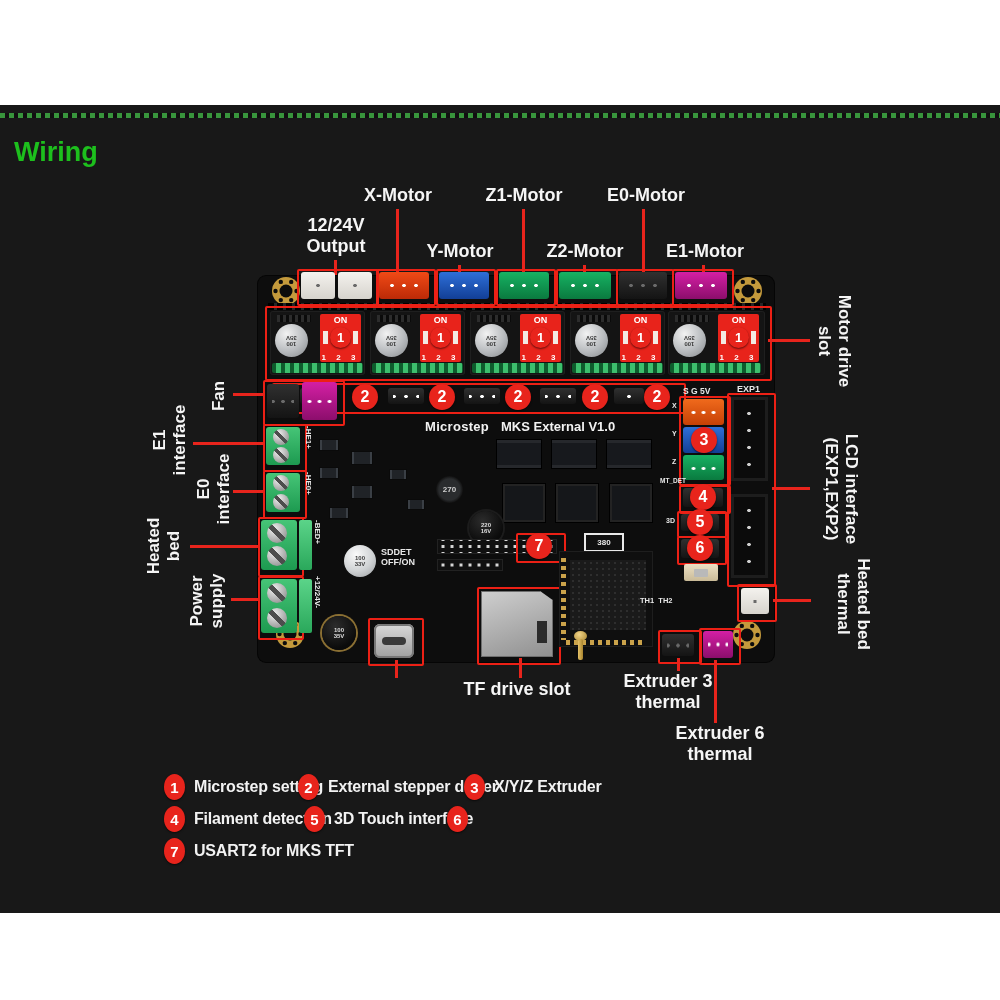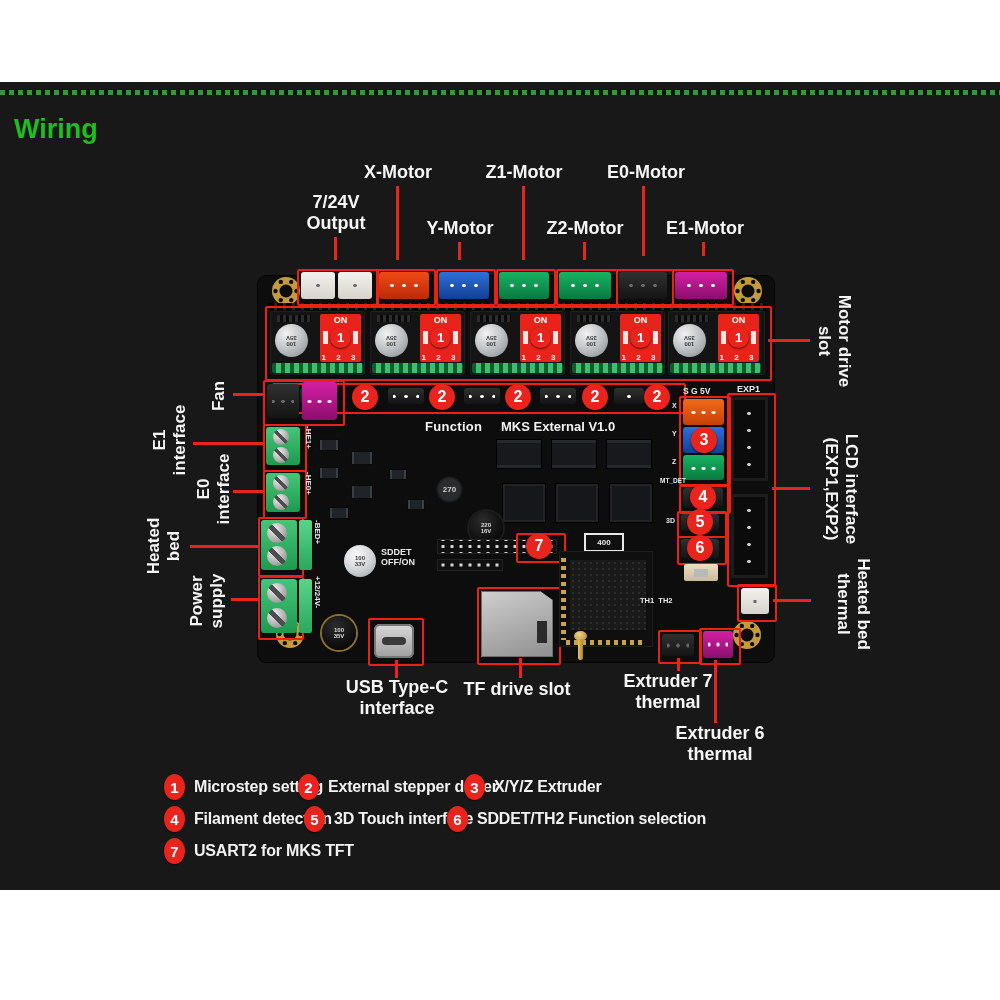--- a/index.html
+++ b/index.html
@@ -1,20 +1,20 @@
 <!DOCTYPE html>
 <html><head>
 <meta charset="utf-8">
 <style>
   html,body{margin:0;padding:0;background:#ffffff;}
   #stage{position:relative;width:1000px;height:1000px;background:#ffffff;overflow:hidden;
          font-family:"Liberation Sans",sans-serif;}
 
   
-  .banner{position:absolute;left:0;top:82px;width:1000px;height:808px;background:#181818;}
+  .banner{position:absolute;left:0;top:105px;width:1000px;height:808px;background:#181818;}
   .dashline{position:absolute;left:0;top:8px;width:1000px;height:5px;
     background:repeating-linear-gradient(90deg,#38953c 0 5px,#101010 5px 9px);}
   .title{position:absolute;left:14px;top:32px;font-size:27px;font-weight:bold;color:#1dbf1d;}
 
   
   .lbl{position:absolute;color:#f5f5f5;font-weight:bold;font-size:18px;line-height:1.16;
        text-align:center;white-space:pre-line;transform:translate(-50%,0);}
   .vlbl{position:absolute;color:#f5f5f5;font-weight:bold;font-size:17px;line-height:1.15;
        text-align:center;white-space:pre-line;}
   .rot-r{transform:translate(-50%,-50%) rotate(90deg);}
@@ -135,21 +135,21 @@
   .leg .txt{color:#f2f2f2;font-size:16px;font-weight:bold;letter-spacing:-0.2px;white-space:nowrap;}
 </style>
 </head>
 <body>
 
 <div id="stage">
   <div class="banner">
     <div class="dashline"></div>
     <div class="title">Wiring</div>
 
-    <div class="lbl" style="left:336px;top:110px;">7/24V
+    <div class="lbl" style="left:336px;top:110px;">12/24V
 Output</div>
     <div class="lbl" style="left:398px;top:80px;">X-Motor</div>
     <div class="lbl" style="left:460px;top:136px;">Y-Motor</div>
     <div class="lbl" style="left:524px;top:80px;">Z1-Motor</div>
     <div class="lbl" style="left:585px;top:136px;">Z2-Motor</div>
     <div class="lbl" style="left:646px;top:80px;">E0-Motor</div>
     <div class="lbl" style="left:705px;top:136px;">E1-Motor</div>
 
     <div class="lead-v" style="left:334px;top:155px;height:23px;"></div>
     <div class="lead-v" style="left:396px;top:104px;height:74px;"></div>
@@ -197,21 +197,21 @@
         <circle cx="15" cy="15" r="6.5" fill="#0c0c0c"></circle>
         <circle cx="25.5" cy="15" r="2.2" fill="#0c0c0c"></circle>
         <circle cx="20.2" cy="24.1" r="2.2" fill="#0c0c0c"></circle>
         <circle cx="9.8" cy="24.1" r="2.2" fill="#0c0c0c"></circle>
         <circle cx="4.5" cy="15" r="2.2" fill="#0c0c0c"></circle>
         <circle cx="9.8" cy="5.9" r="2.2" fill="#0c0c0c"></circle>
         <circle cx="20.2" cy="5.9" r="2.2" fill="#0c0c0c"></circle>
       </svg>
     <div class="slotstrip" style="left:10px;top:27px;width:498px;height:7px;"></div>
 
-    <div class="brand" style="left:167px;top:143px;">Function</div>
+    <div class="brand" style="left:167px;top:143px;">Microstep</div>
     <div class="model" style="left:243px;top:143px;">MKS External V1.0</div>
   </div>
 
   <div class="rbox" style="left:297px;top:269px;width:78px;height:33px;"></div>
   <div class="conn c-white" style="left:301px;top:272px;width:34px;height:27px;">
       <div class="pdots pdark" style="background-size:14px 9px;"></div>
     </div>
   <div class="conn c-white" style="left:338px;top:272px;width:34px;height:27px;">
       <div class="pdots pdark" style="background-size:14px 9px;"></div>
     </div>
@@ -384,21 +384,21 @@
   <div class="chip" style="left:552px;top:440px;width:44px;height:22px;"></div>
   <div class="chip" style="left:607px;top:440px;width:44px;height:22px;"></div>
   <div class="qfp" style="left:505px;top:486px;width:38px;height:34px;"></div>
   <div class="qfp" style="left:558px;top:486px;width:38px;height:34px;"></div>
   <div class="qfp" style="left:612px;top:486px;width:38px;height:34px;"></div>
   <div class="coil" style="left:436px;top:476px;width:27px;height:27px;">270</div>
   <div class="capdark" style="left:469px;top:511px;width:34px;height:34px;">
       <span class="captxt">220
 16V</span>
     </div>
-  <div class="res" style="left:584px;top:533px;width:36px;height:15px;">400</div>
+  <div class="res" style="left:584px;top:533px;width:36px;height:15px;">380</div>
   <div class="rnet" style="left:438px;top:540px;width:118px;height:13px;"></div>
   <div class="rnet" style="left:438px;top:560px;width:64px;height:10px;"></div>
 
   <div class="smd" style="left:320px;top:440px;width:14px;height:10px;"></div>
   <div class="smd" style="left:320px;top:468px;width:14px;height:10px;"></div>
   <div class="smd" style="left:352px;top:452px;width:16px;height:12px;"></div>
   <div class="smd" style="left:352px;top:486px;width:16px;height:12px;"></div>
   <div class="smd" style="left:390px;top:470px;width:12px;height:9px;"></div>
   <div class="smd" style="left:408px;top:500px;width:12px;height:9px;"></div>
   <div class="smd" style="left:620px;top:560px;width:12px;height:9px;"></div>
@@ -522,28 +522,26 @@
 
   <div class="lead-h" style="left:190px;top:545px;width:68px;"></div>
   <div class="vlbl rot-l" style="left:164px;top:546px;">Heated
 bed</div>
 
   <div class="lead-h" style="left:231px;top:598px;width:27px;"></div>
   <div class="vlbl rot-l" style="left:207px;top:601px;">Power
 supply</div>
 
   <div class="lead-v" style="left:395px;top:660px;height:18px;"></div>
-  <div class="lbl" style="left:397px;top:677px;">USB Type-C
-interface</div>
 
   <div class="lead-v" style="left:519px;top:658px;height:20px;"></div>
   <div class="lbl" style="left:517px;top:679px;">TF drive slot</div>
 
   <div class="lead-v" style="left:677px;top:658px;height:13px;"></div>
-  <div class="lbl" style="left:668px;top:671px;">Extruder 7
+  <div class="lbl" style="left:668px;top:671px;">Extruder 3
 thermal</div>
 
   <div class="lead-v" style="left:714px;top:660px;height:63px;"></div>
   <div class="lbl" style="left:720px;top:723px;">Extruder 6
 thermal</div>
 
   <div class="leg" style="left:164px;top:774px;">
     <div class="badge">1</div>
     <div class="txt">Microstep setting</div>
   </div>
@@ -558,19 +556,18 @@
   <div class="leg" style="left:164px;top:806px;">
     <div class="badge">4</div>
     <div class="txt">Filament detection</div>
   </div>
   <div class="leg" style="left:304px;top:806px;">
     <div class="badge">5</div>
     <div class="txt">3D Touch interface</div>
   </div>
   <div class="leg" style="left:447px;top:806px;">
     <div class="badge">6</div>
-    <div class="txt">SDDET/TH2 Function selection</div>
   </div>
   <div class="leg" style="left:164px;top:838px;">
     <div class="badge">7</div>
     <div class="txt">USART2 for MKS TFT</div>
   </div>
 </div>
 
 </body></html>

